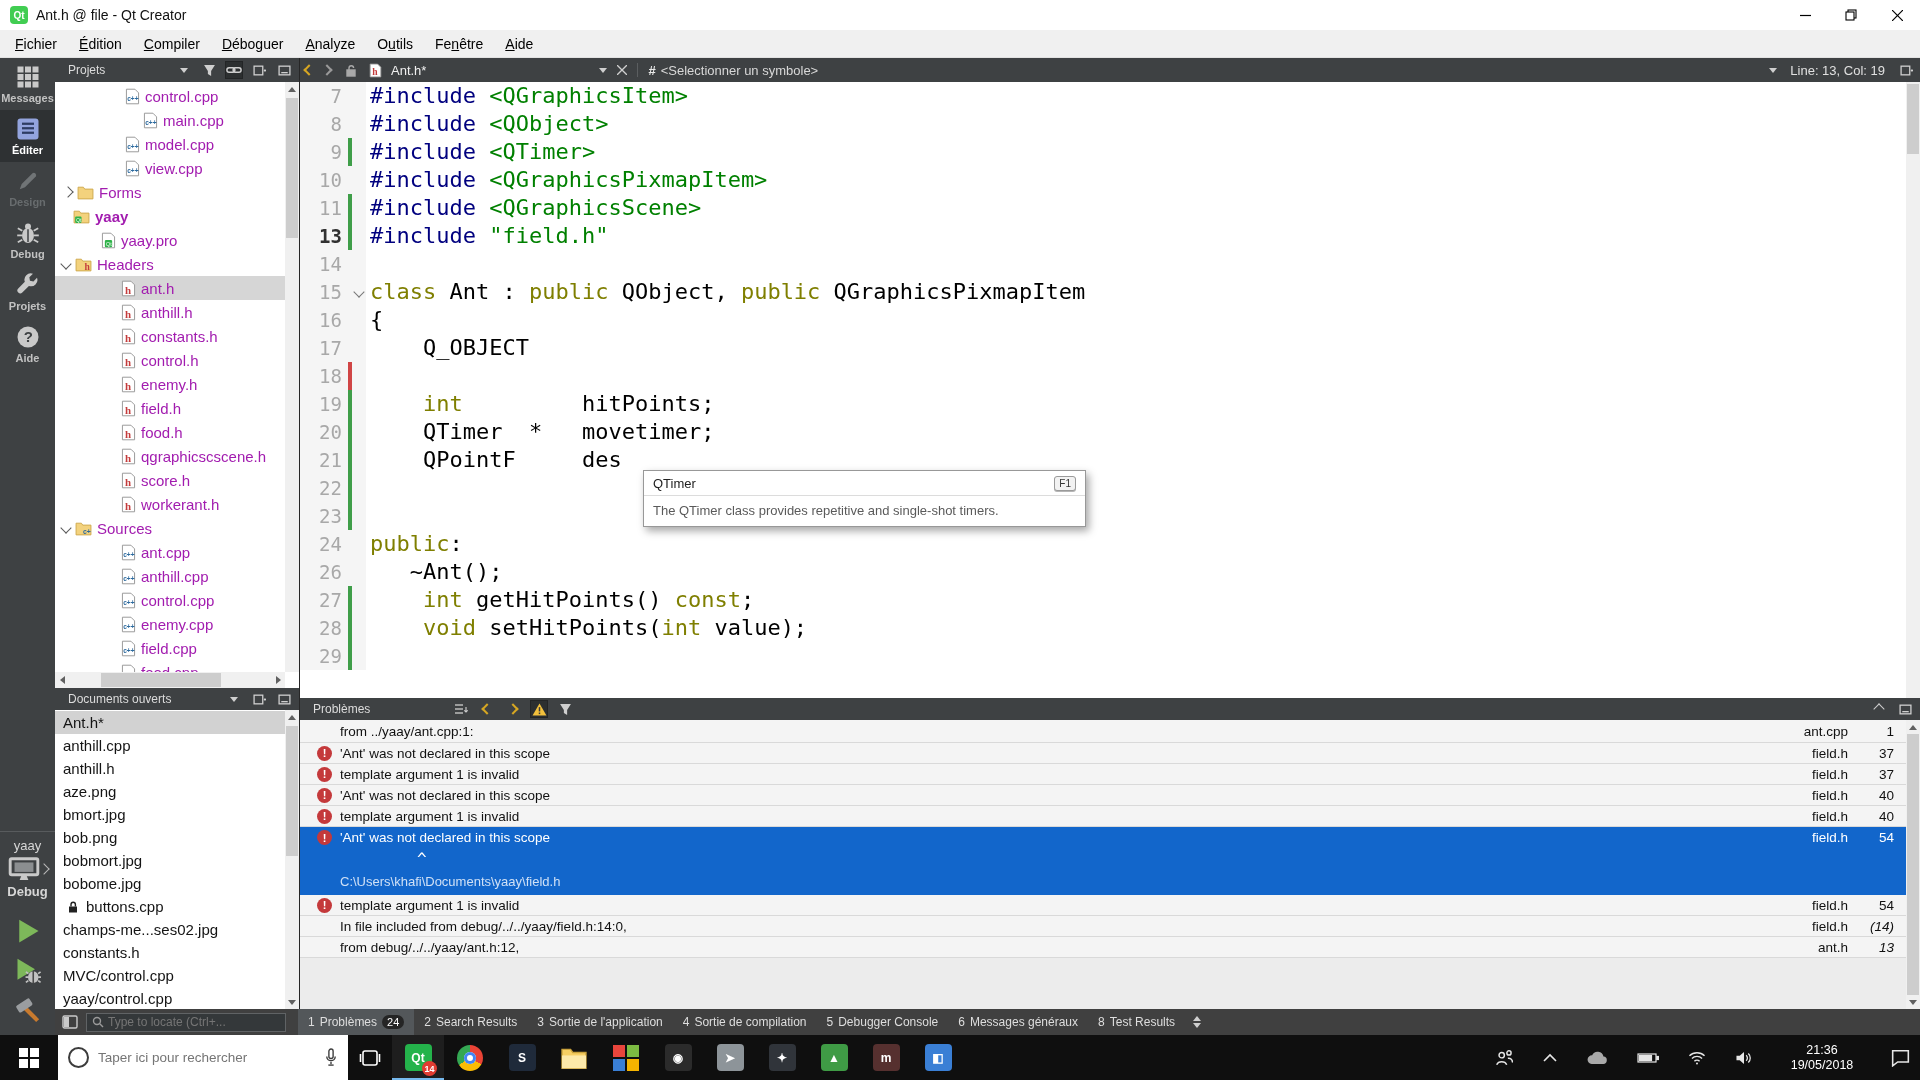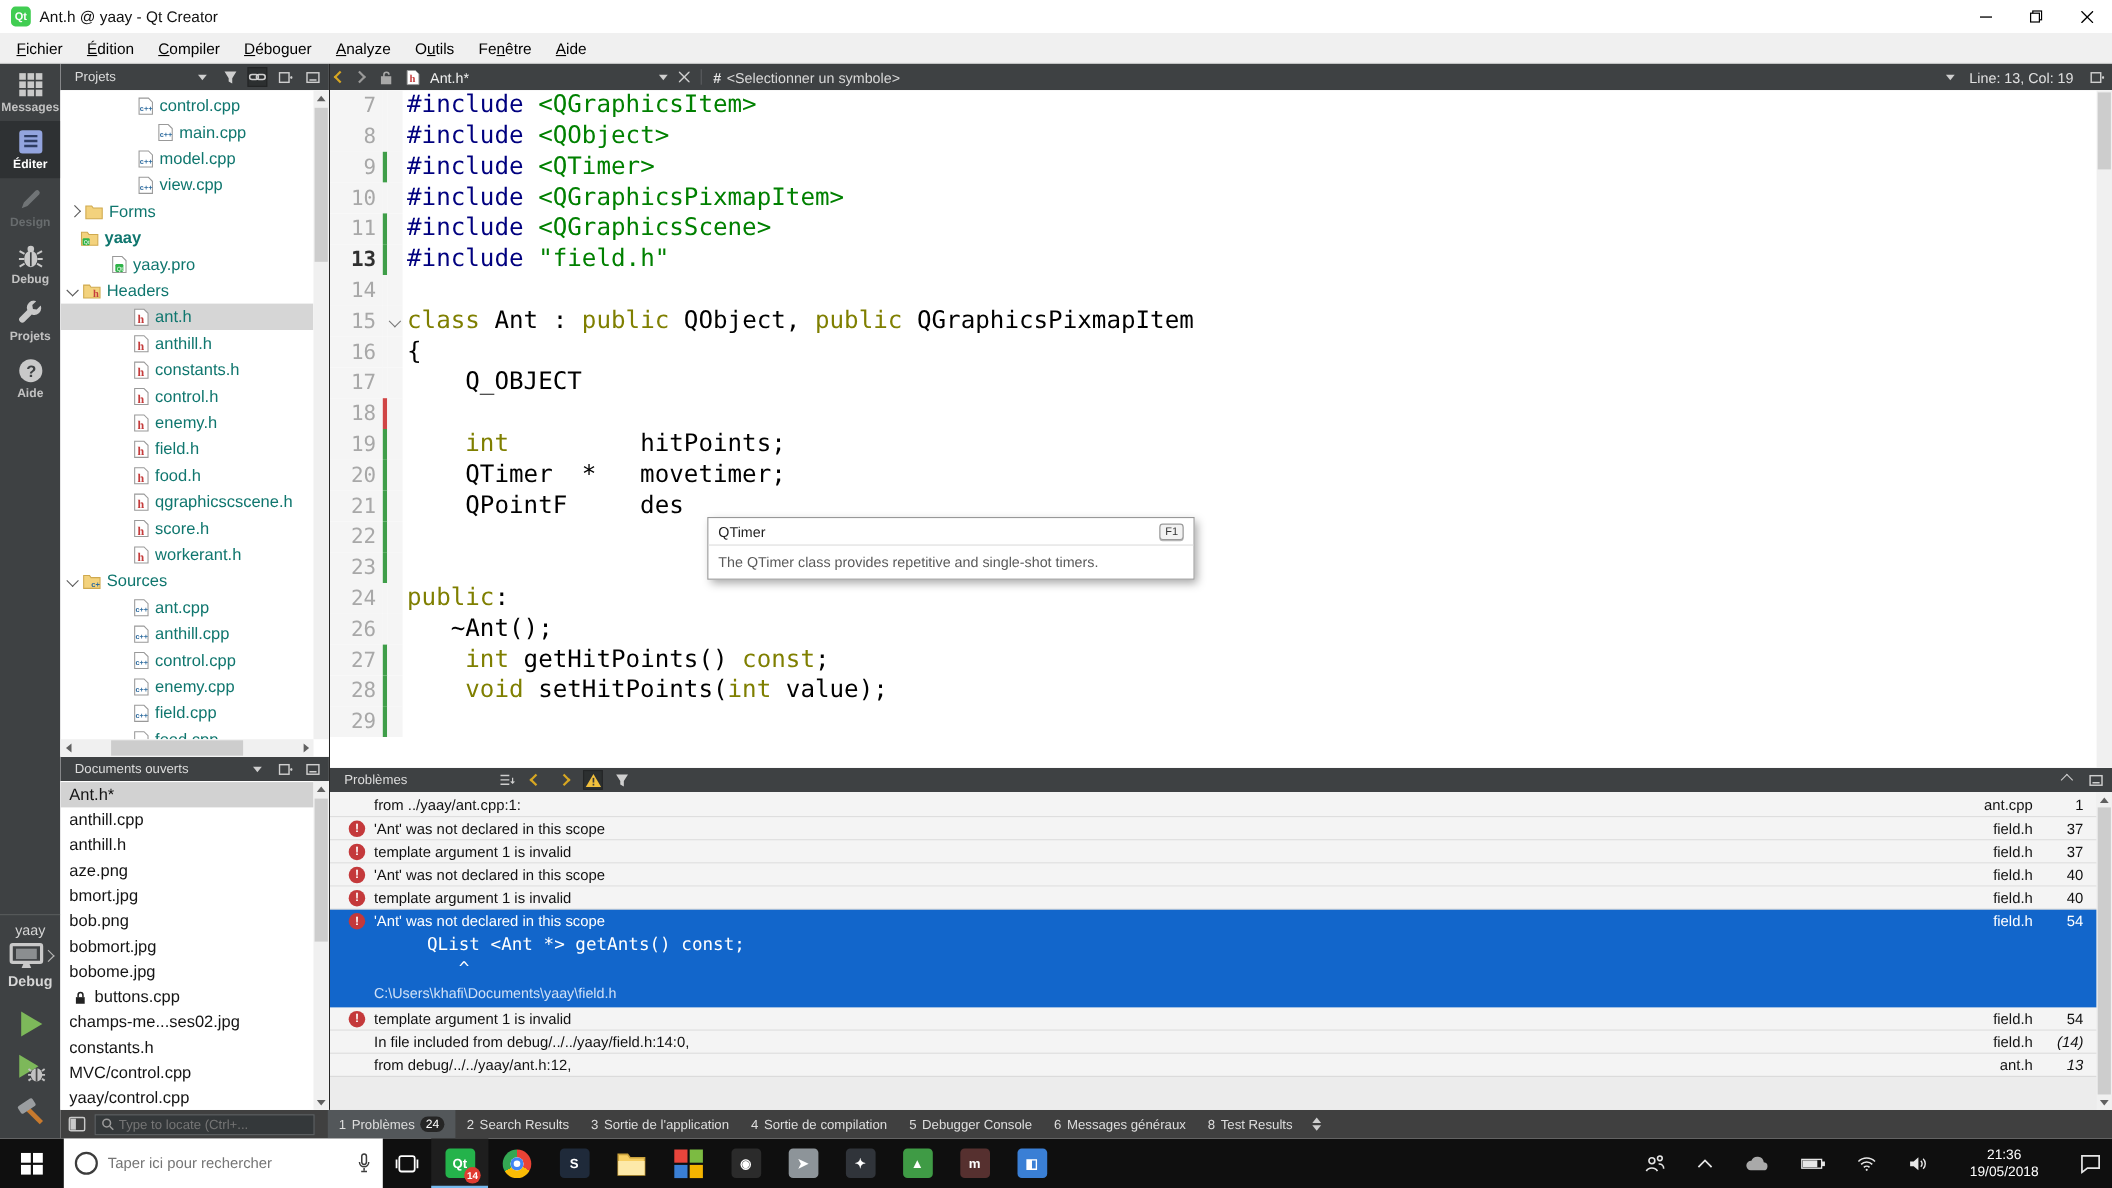--- a/index.html
+++ b/index.html
@@ -37,21 +37,21 @@
   .panels{flex:1;display:flex;min-height:0}
 
   
   .leftcol{width:245px;flex:none;display:flex;flex-direction:column;border-right:1px solid #262626;background:#fff}
   .panel-head{height:24px;background:#3e4143;color:#dcdcdc;font-size:12px;display:flex;align-items:center;padding:0 6px 0 13px;gap:7px;flex:none}
   .panel-head .ph-icons{margin-left:auto;display:flex;align-items:center;gap:7px}
   .ph-btn{display:flex;align-items:center;justify-content:center;width:18px;height:18px}
   .ph-btn.pressed{background:#2c2f30;border:1px solid #232526}
   .tree{flex:1;position:relative;overflow:hidden;background:#fff}
   .tree-rows{position:absolute;left:0;top:2px;right:14px;bottom:16px;overflow:hidden}
-  .tree-row{height:24px;display:flex;align-items:center;font-size:15px;color:#0f766e;white-space:nowrap}
+  .tree-row{height:24px;display:flex;align-items:center;font-size:15px;color:#a21caf;white-space:nowrap}
   .tree-row.selected{background:#d6d6d6}
   .tree-row .lbl{margin-left:5px}
   .tree-row .lbl.bold{font-weight:bold}
   .chv{width:8px;height:8px;border-right:1.6px solid #5a5a5a;border-bottom:1.6px solid #5a5a5a;flex:none}
   .chv.r{transform:rotate(-45deg)}
   .chv.d{transform:rotate(45deg)}
   .chvcell{width:18px;display:flex;align-items:center;justify-content:center;flex:none}
 
   
   .vsb{position:absolute;top:0;right:0;width:14px;bottom:16px;background:#f0f0f0}
@@ -161,21 +161,21 @@
   .store-tile{width:26px;height:26px;display:grid;grid-template-columns:12px 12px;grid-template-rows:12px 12px;gap:2px}
   .store-tile span{display:block}
   .tray{margin-left:auto;display:flex;align-items:center;gap:29px;padding-right:10px}
   .clock{text-align:center;font-size:12.5px;line-height:15px;color:#fff;width:80px}
 </style>
 </head>
 <body>
 
 <div class="titlebar">
   <span class="qt-badge">Qt</span>
-  <span class="title-text">Ant.h @ yaay - Qt Creator</span>
+  <span class="title-text">Ant.h @ file - Qt Creator</span>
   <div class="win-controls">
     <span class="win-btn">
       <svg width="11" height="11" viewBox="0 0 11 11">
           <line x1="0" y1="5.5" x2="11" y2="5.5" stroke="#000" stroke-width="1.2"></line>
         </svg>
     </span>
     <span class="win-btn">
       <svg width="12" height="12" viewBox="0 0 12 12" fill="none" stroke="#000" stroke-width="1.1">
           <rect x="3" y="1" width="8" height="8"></rect>
           <rect x="1" y="3" width="8" height="8" fill="#fff"></rect>
@@ -969,21 +969,20 @@
               </div>
               <div class="prob-row selected">
                 <div class="sel-top">
                   <span class="p-iconcell">
                     <span class="erricon">!</span>
                   </span>
                   <span class="p-text">'Ant' was not declared in this scope</span>
                   <span class="p-file">field.h</span>
                   <span class="p-line">54</span>
                 </div>
-                <div class="sel-code">     QList &lt;Ant *&gt; getAnts() const;</div>
                 <div class="sel-code">        ^</div>
                 <div class="sel-path">C:\Users\khafi\Documents\yaay\field.h</div>
               </div>
               <div class="prob-row">
                 <span class="p-iconcell">
                   <span class="erricon">!</span>
                 </span>
                 <span class="p-text">template argument 1 is invalid</span>
                 <span class="p-file">field.h</span>
                 <span class="p-line">54</span>

